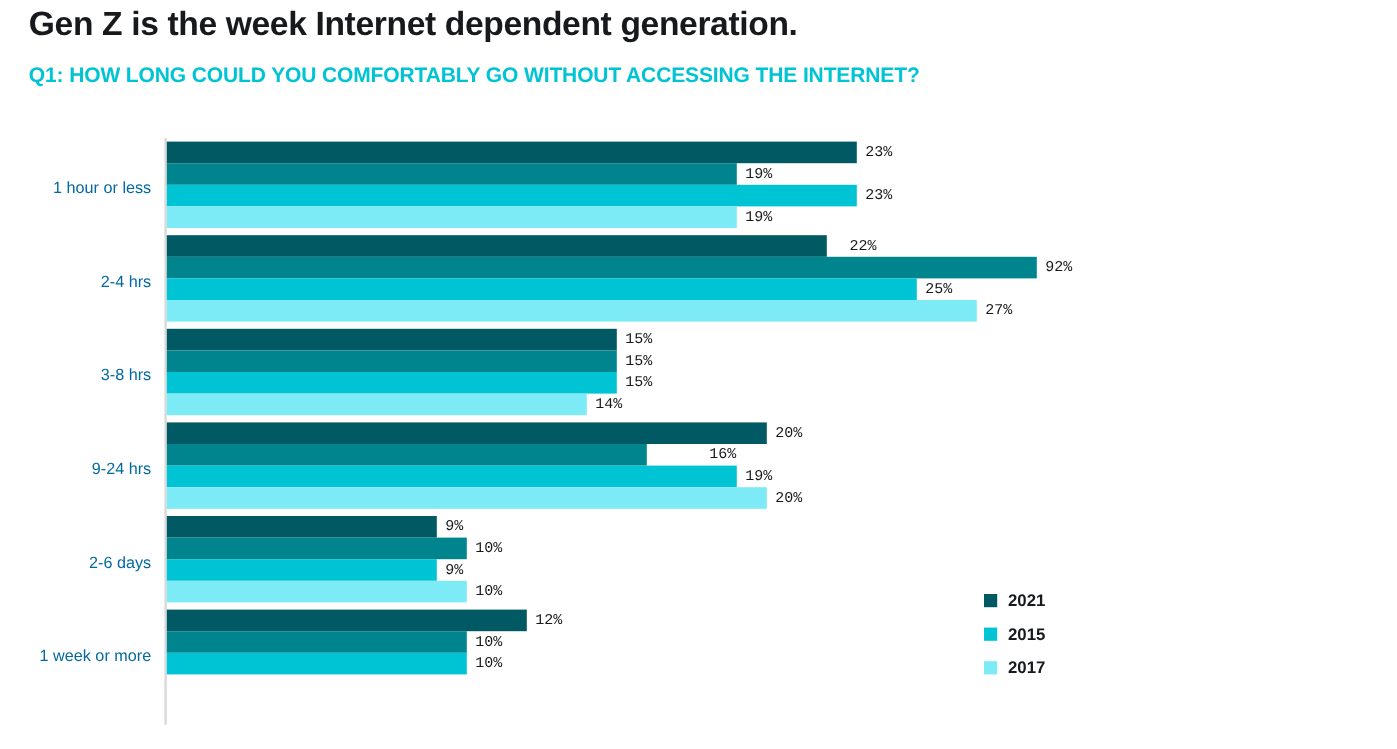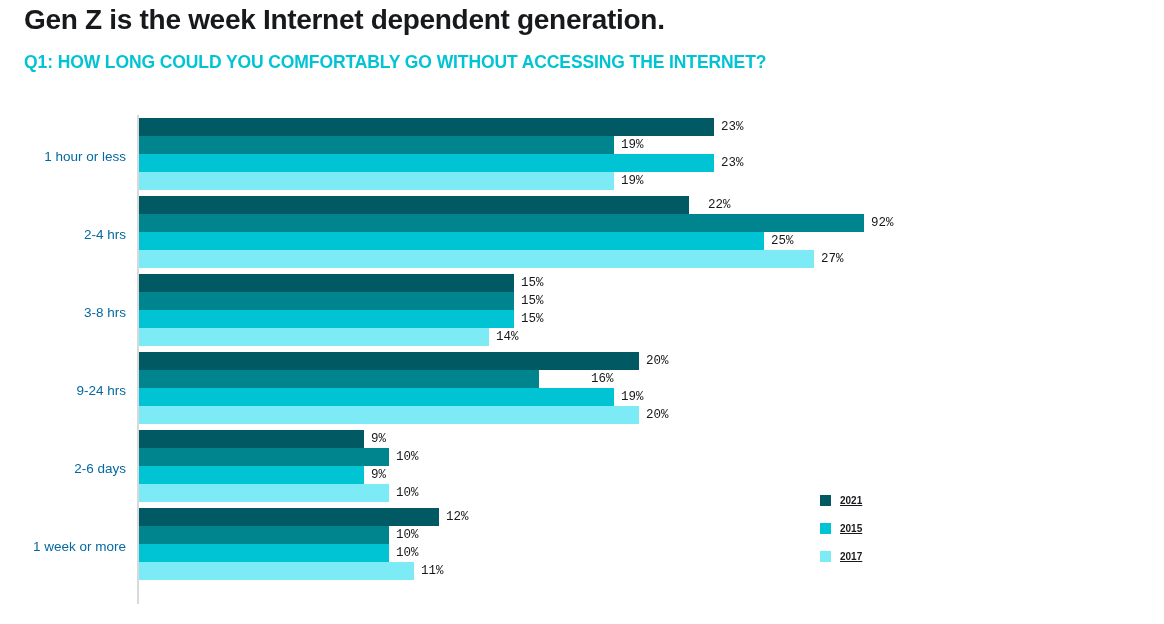--- a/index.html
+++ b/index.html
@@ -113,24 +113,23 @@
     align-items: center;
     height: 28px;
   }
   .legend-swatch {
     width: 11px;
     height: 11px;
     flex: none;
   }
   .legend-label {
     margin-left: 9px;
-    font-size: 10px;
+    font-size: 14px;
     font-weight: bold;
     color: #17191c;
-    text-decoration: underline;
   }
 </style>
 </head>
 <body>
 
 <div id="page">
 
   <div id="chart-title" style="color: rgb(23, 25, 28);">Gen Z is the week Internet dependent generation.</div>
   <div id="chart-subtitle" style="color: rgb(0, 196, 212);">Q1: HOW LONG COULD YOU COMFORTABLY GO WITHOUT ACCESSING THE INTERNET?</div>
 
@@ -239,24 +238,20 @@
             <span class="bar-value">12%</span>
           </div>
           <div class="bar-row" style="top: 19px;">
             <div class="bar" style="width: 250px; background: rgb(0, 132, 142);"></div>
             <span class="bar-value">10%</span>
           </div>
           <div class="bar-row" style="top: 37px;">
             <div class="bar" style="width: 250px; background: rgb(0, 196, 212);"></div>
             <span class="bar-value">10%</span>
           </div>
-          <div class="bar-row" style="top: 55px;">
-            <div class="bar textured" style="width: 275px; background: rgb(125, 235, 245);"></div>
-            <span class="bar-value">11%</span>
-          </div>
         </div>
       </div>
   </div>
 
   <div id="legend">
       <div class="legend-item">
         <span class="legend-swatch" style="background: rgb(0, 89, 99);"></span>
         <span class="legend-label">2021</span>
       </div>
       <div class="legend-item">

